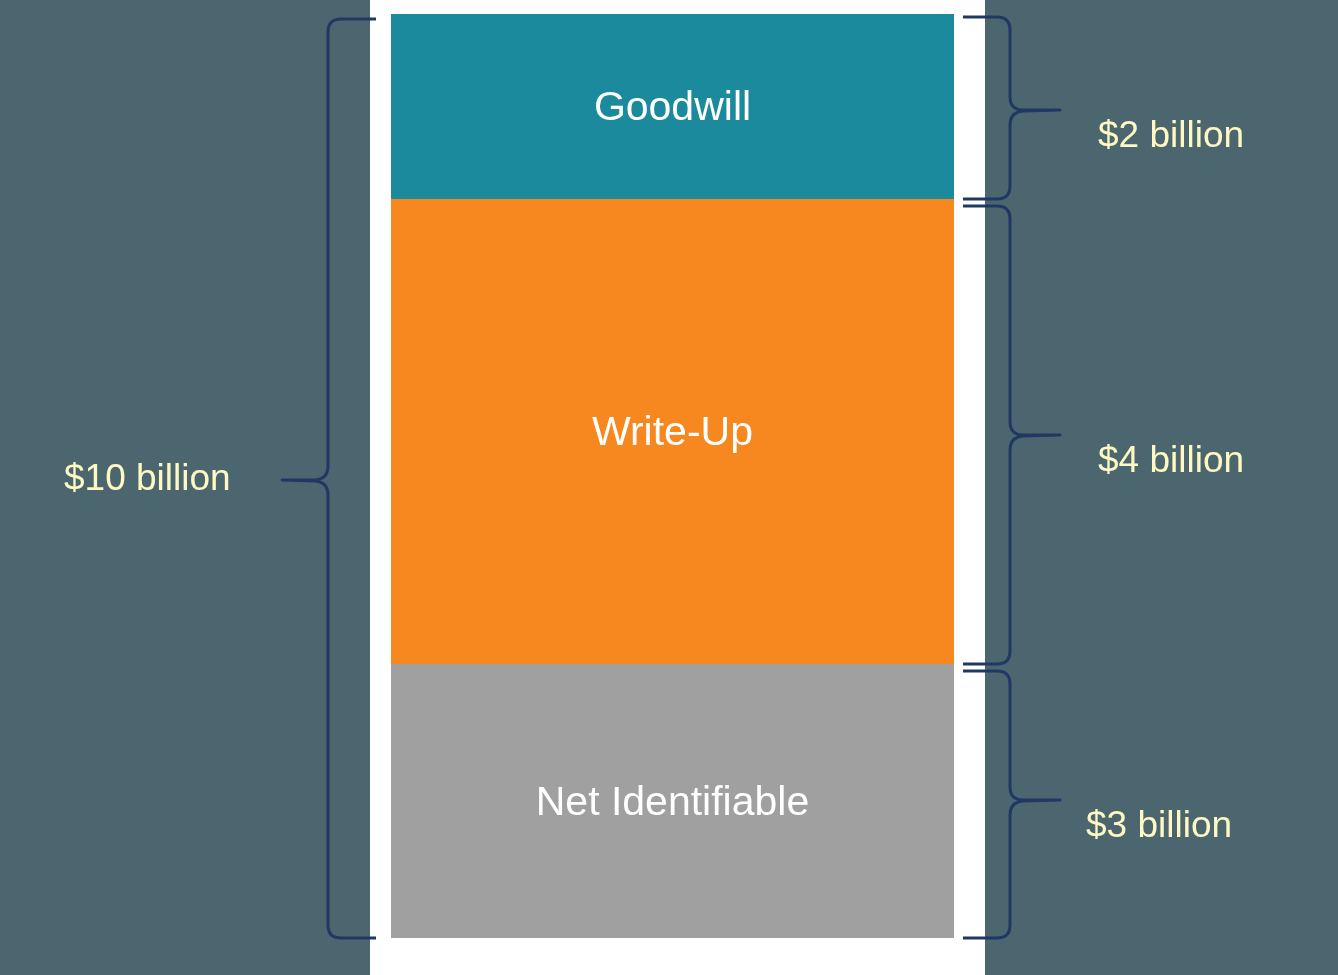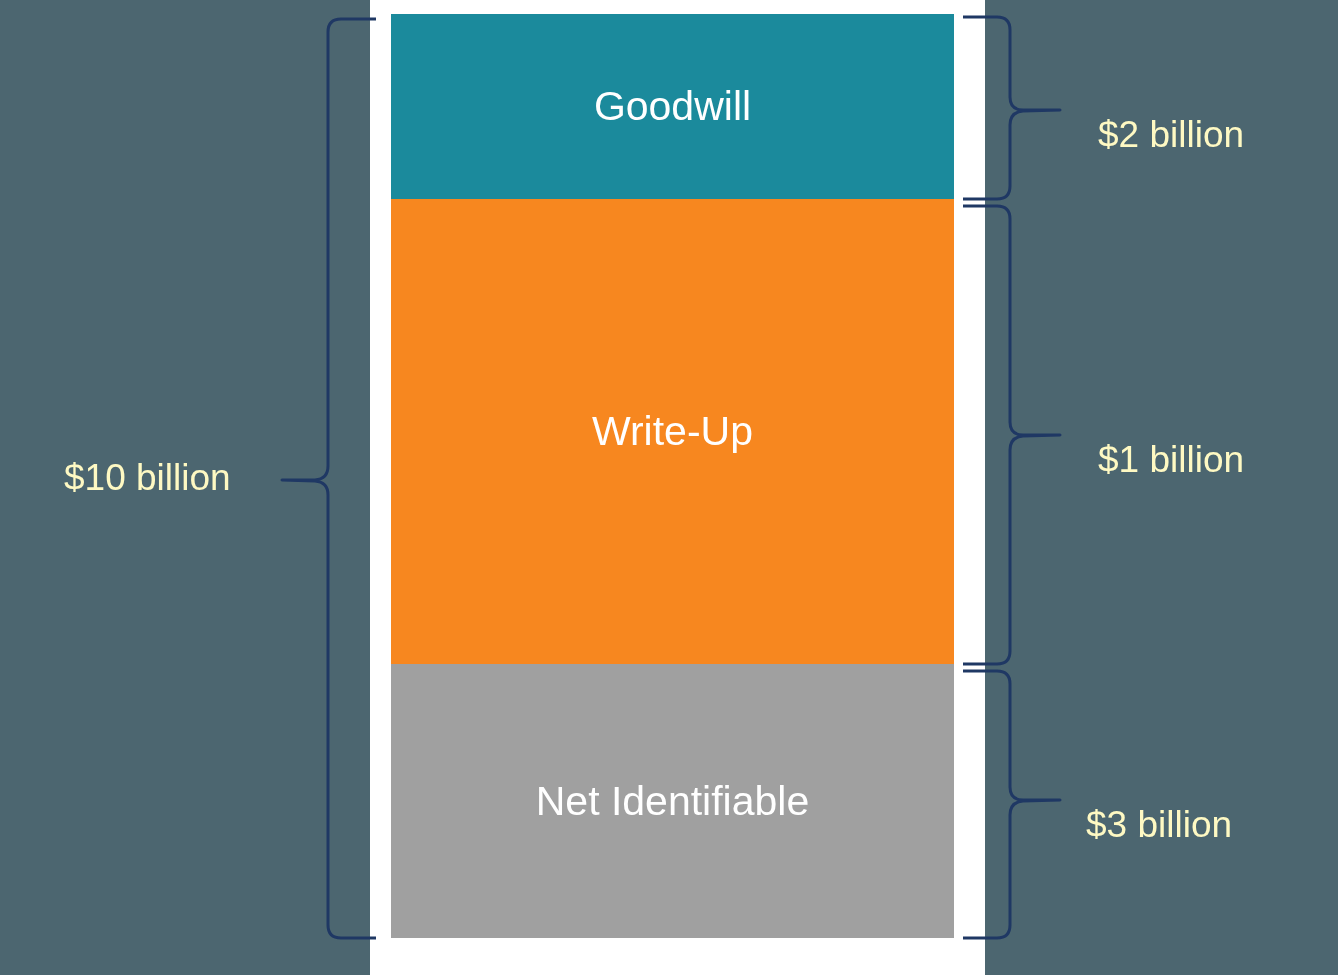--- a/index.html
+++ b/index.html
@@ -162,17 +162,17 @@
              Q 1010,802 1010,815
              L 1010,925
              Q 1010,938 997,938
              L 963,938"></path>
   </svg>
 
   <div class="brk-label label-total">$10 billion</div>
 
   <div class="brk-label label-2b">$2 billion</div>
 
-  <div class="brk-label label-5b">$1 billion</div>
+  <div class="brk-label label-5b">$4 billion</div>
 
   <div class="brk-label label-3b">$3 billion</div>
 
 </div>
 
 </body></html>

